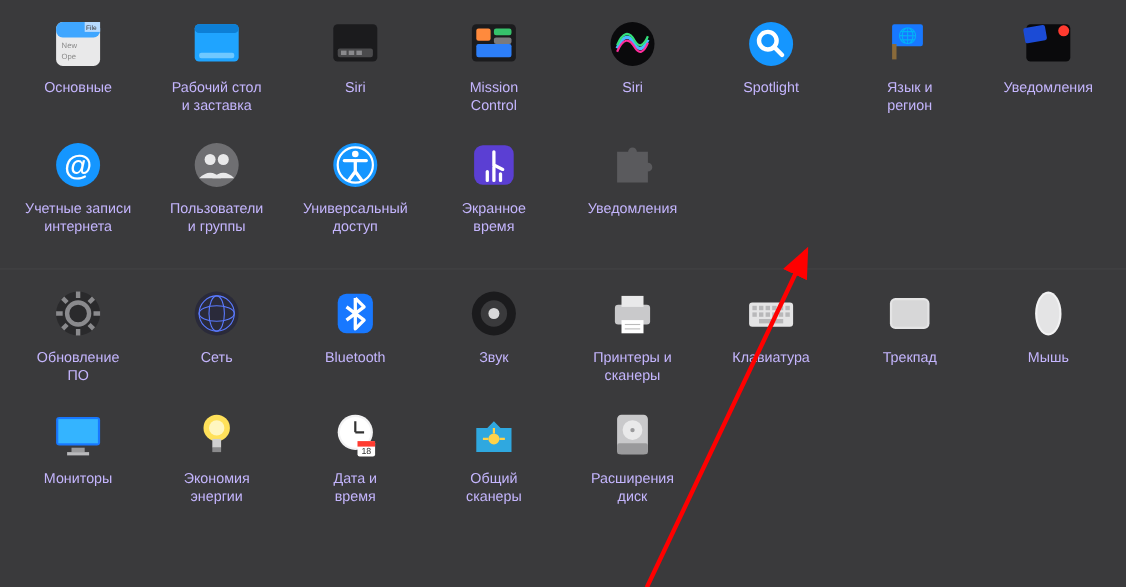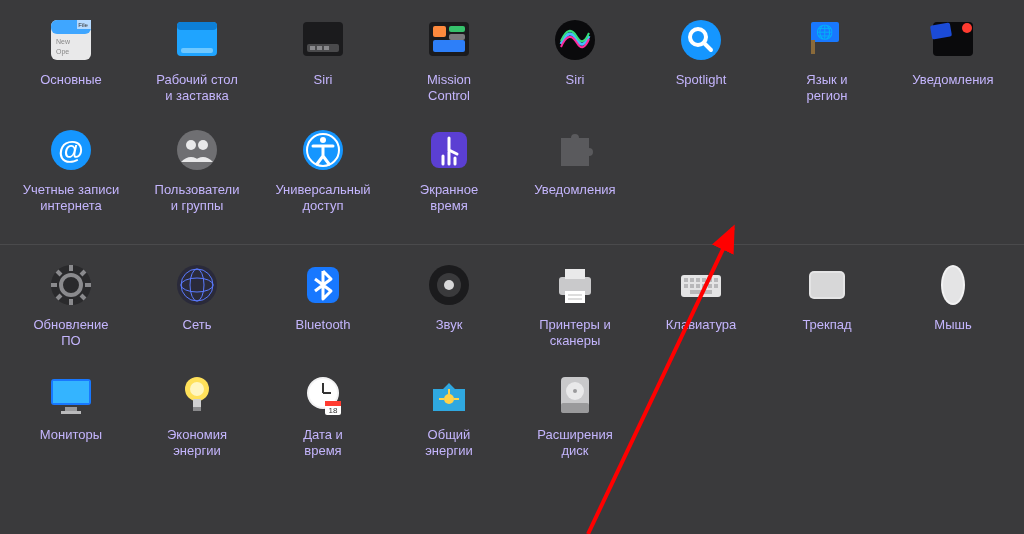--- a/index.html
+++ b/index.html
@@ -356,21 +356,21 @@
       </div>
       <div class="item">
         <div class="iconbox">
           <svg viewBox="0 0 52 52" width="52" height="52">
             <path d="M10 20 L10 42 L42 42 L42 20 L32 20 L26 14 L20 20 Z" fill="#2fa8e0"></path>
         <circle cx="26" cy="30" r="5" fill="#ffd24a"></circle>
         <path d="M26 25 L26 20 M21 30 L16 30 M31 30 L36 30" stroke="#ffd24a" stroke-width="2"></path>
           </svg>
         </div>
         <div class="label">Общий
-энергии</div>
+сканеры</div>
       </div>
       <div class="item">
         <div class="iconbox">
           <svg viewBox="0 0 52 52" width="52" height="52">
             <rect x="12" y="8" width="28" height="36" rx="4" fill="#c9c9cb"></rect>
         <circle cx="26" cy="22" r="9" fill="#e9e9ea"></circle>
         <circle cx="26" cy="22" r="2" fill="#9a9a9c"></circle>
         <rect x="12" y="34" width="28" height="10" rx="2" fill="#9a9a9c"></rect>
           </svg>
         </div>

